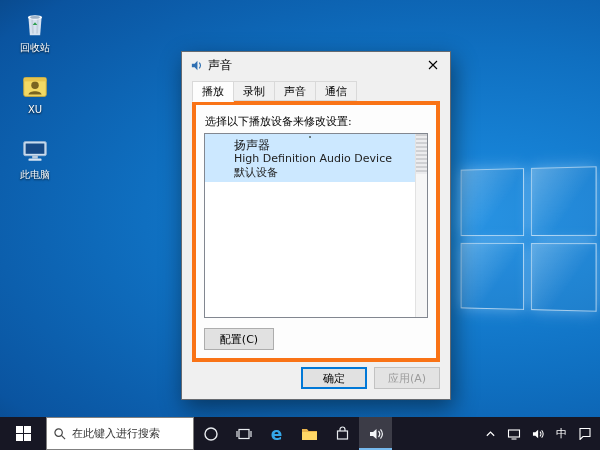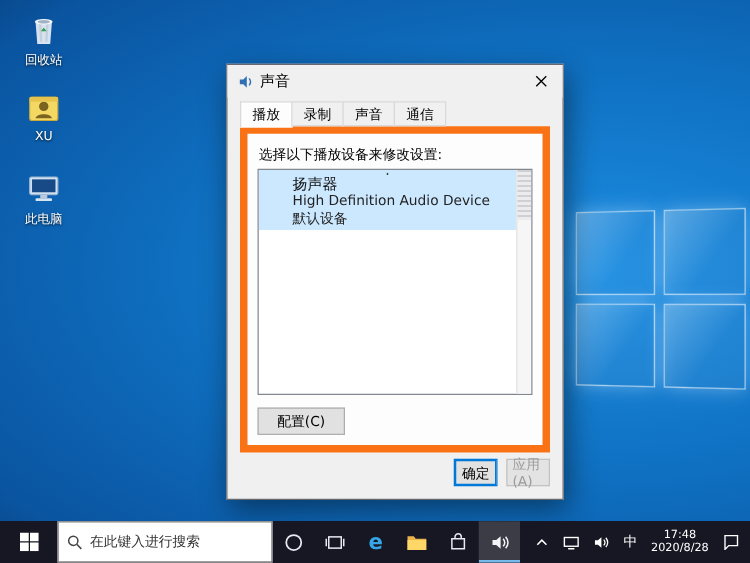--- a/index.html
+++ b/index.html
@@ -29,21 +29,21 @@
     padding-left:8px; background:#f0f0f0; }
   .titlebar .dlg-title { font-size:12px; color:#000; margin-left:5px; }
   .close-btn { margin-left:auto; width:34px; height:25px; display:flex; align-items:center; justify-content:center; }
 
   .tabs { position:absolute; top:29px; left:10px; display:flex; align-items:flex-end; z-index:3; }
   .tab { height:20px; line-height:19px; padding:0 9px; background:#f0f0f0;
     border:1px solid #d9d9d9; margin-right:-1px; color:#000; }
   .tab.active { background:#fdfdfd; height:21px; border-bottom:1px solid #fdfdfd; margin-bottom:-1px; position:relative; z-index:4; }
 
   .tab-page { position:absolute; top:49px; left:10px; right:10px; height:261px;
-    background:#fdfdfd; border:6px solid #f97316; z-index:2; }
+    background:#fdfdfd; border:4px solid #f97316; z-index:2; }
   .instruction { position:absolute; top:9px; left:9px; color:#000; }
 
   .device-list { position:absolute; top:28px; left:8px; right:8px; bottom:40px;
     background:#fff; border:1px solid #828790; overflow:hidden; }
   .device-row { display:flex; align-items:center; height:48px; width:calc(100% - 12px);
     background:#cce8ff; padding:2px 4px;flex-direction:column; }
   .device-text { margin-left:6px; line-height:14px; color:#111; }
   .device-text .dname { font-size:12px; }
   .device-text .ddesc, .device-text .dstat { font-size:11px; color:#222; }
   .vscroll { position:absolute; right:0; top:0; bottom:0; width:12px; background:#f6f6f6; border-left:1px solid #e2e2e2; }
@@ -53,28 +53,28 @@
   .btn { display:inline-flex; align-items:center; justify-content:center; height:22px;
     background:#e1e1e1; border:1px solid #adadad; font-size:11px; color:#000; padding:0 4px; }
   .btn.disabled { color:#9b9b9b; background:#e3e3e3; border-color:#c2c2c2; }
   .btn-configure { position:absolute; left:0; top:0; width:70px; }
   .split-group { position:absolute; right:64px; top:0; display:flex; }
   .btn-setdefault { width:74px; border-right:none; }
   .btn-dropdown { width:17px; font-size:7px; }
   .btn-properties { position:absolute; right:0; top:0; width:56px; }
 
   .footer { position:absolute; right:10px; bottom:10px; display:flex; gap:7px; }
-  .footer .btn { width:35px; }
+  .footer .btn { width:66px; }
   .btn-ok { border:1px solid #0078d7; box-shadow:inset 0 0 0 1px #0078d7; }
 
   
   .taskbar { position:absolute; left:0; right:0; bottom:0; height:33px; background:#171724;
     display:flex; align-items:stretch; z-index:10; }
   .start-btn { width:46px; display:flex; align-items:center; justify-content:center; }
-  .searchbox { width:172px; background:#fff; border:1px solid #808080; display:flex; align-items:center;
+  .searchbox { width:148px; background:#fff; border:1px solid #808080; display:flex; align-items:center;
     gap:6px; padding:0 7px; }
   .searchbox span { font-size:11px; color:#333; white-space:nowrap; overflow:hidden; }
   .tb-icon { width:33px; display:flex; align-items:center; justify-content:center; }
   .tb-icon.active { background:rgba(255,255,255,0.16); box-shadow:inset 0 -2px 0 #76b9ed; }
   .edge-e { font-size:17px; font-weight:bold; color:#35a7e9; font-family:"DejaVu Sans",sans-serif; }
   .tray { margin-left:auto; display:flex; align-items:center; gap:9px; padding:0 7px; }
   .tray-item { display:flex; align-items:center; justify-content:center; height:33px; padding:0 1px; }
   .ime { color:#fff; font-size:11px; }
   .clock { color:#fff; font-size:9px; line-height:11px; text-align:center; }
 </style>
@@ -249,26 +249,20 @@
           <path d="M4.5 11 h5" stroke="#fff" stroke-width="1.1"></path>
         </svg>
       </div>
       <div class="tray-item">
         <svg width="13" height="12" viewBox="0 0 14 13">
           <polygon points="1,4.5 3.6,4.5 6.6,2 6.6,11 3.6,8.5 1,8.5" fill="#fff"></polygon>
           <path d="M8.6 4 q2.2 2.5 0 5 M10.4 2.4 q3.3 4 0 8" stroke="#fff" stroke-width="1.1" fill="none"></path>
         </svg>
       </div>
       <div class="tray-item ime">中</div>
-      <div class="tray-item clock">
-        <div>
-          <div>17:48</div>
-          <div>2020/8/28</div>
-        </div>
-      </div>
       <div class="tray-item">
         <svg width="14" height="13" viewBox="0 0 14 13">
           <path d="M2 1.5 h10 v8 h-7 l-3 3 z" stroke="#fff" stroke-width="1.1" fill="none"></path>
         </svg>
       </div>
     </div>
   </div>
 
 </div>
 

